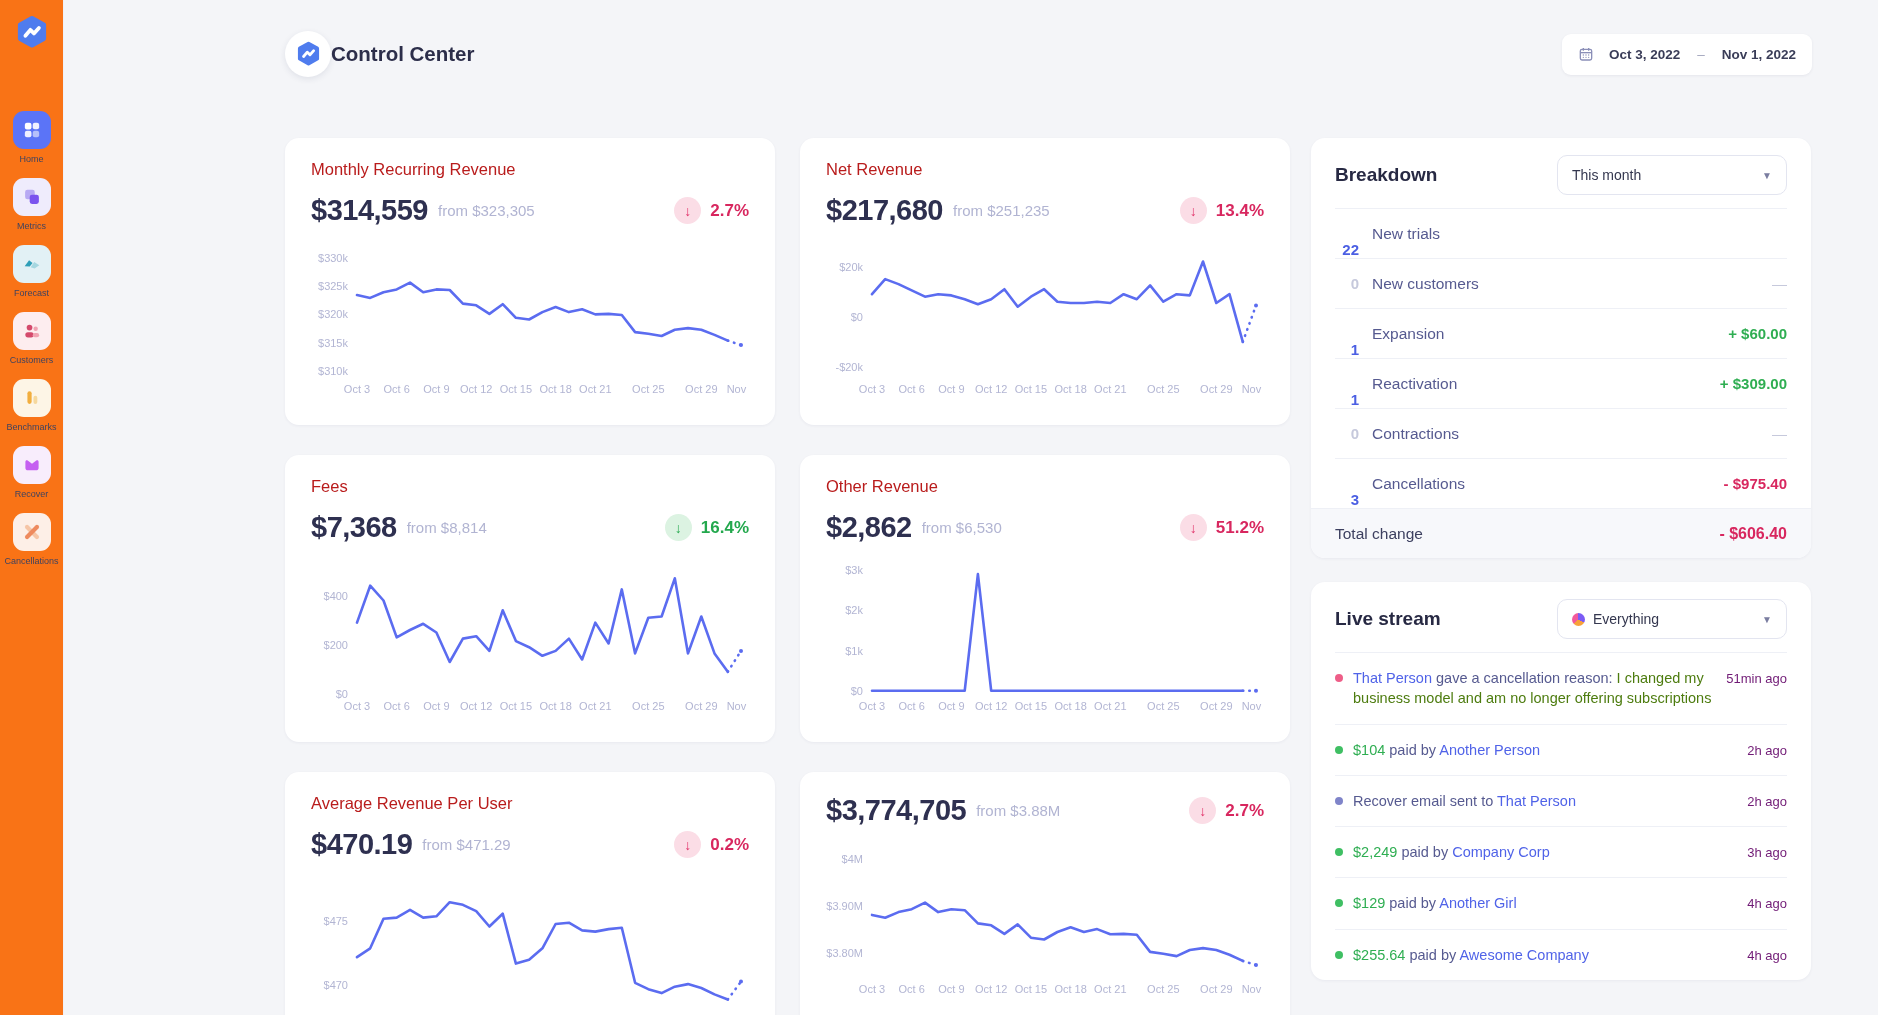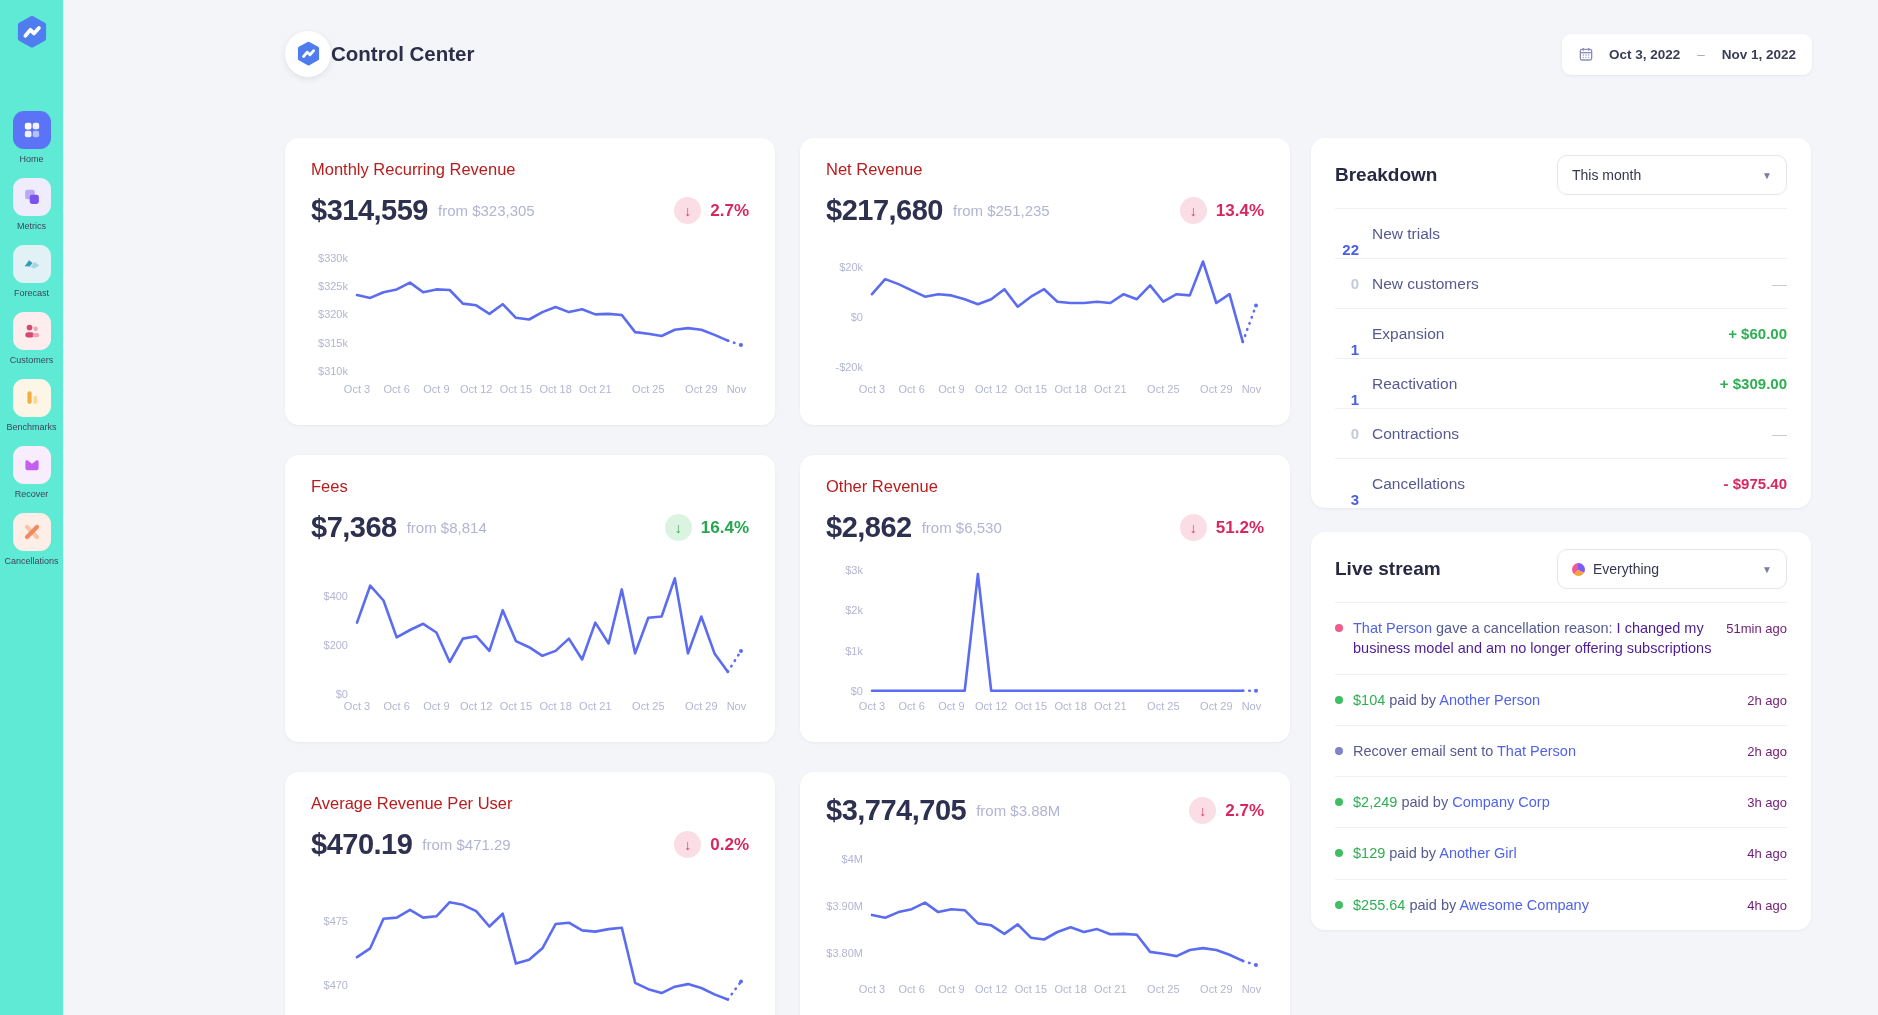--- a/index.html
+++ b/index.html
@@ -3,21 +3,21 @@
 <meta charset="utf-8">
 <style>
   * { box-sizing: border-box; }
   html,body { margin:0; padding:0; }
   body {
     width:1878px; height:1015px; overflow:hidden; position:relative;
     background:#f4f5f8; font-family:"Liberation Sans", sans-serif; color:#2e3050;
   }
   
   .sidebar {
-    position:absolute; left:0; top:0; width:64px; height:1015px; background:#5eead4;
+    position:absolute; left:0; top:0; width:64px; height:1015px; background:#f97316;
     border-right:1px solid #f0f0f6; display:flex; flex-direction:column; align-items:center; z-index:5;
   }
   .applogo { margin-top:15px; width:36px; height:36px; cursor:pointer; }
   .navcol { margin-top:60px; display:flex; flex-direction:column; align-items:center; gap:14px; width:100%; }
   .nav-item { display:flex; flex-direction:column; align-items:center; gap:5px; cursor:pointer; width:100%; }
   .nav-icon { width:38px; height:38px; border-radius:11px; display:flex; align-items:center; justify-content:center; }
   .nav-label { font-size:9px; color:#40435f; }
   .ic-home{background:#5b74f7} .ic-metrics{background:#efecfc} .ic-forecast{background:#e2f1f5}
   .ic-customers{background:#fdedef} .ic-benchmarks{background:#fdf5e6} .ic-recover{background:#f8edfc}
   .ic-cancellations{background:#fdefe7}
@@ -70,21 +70,21 @@
   .bval.positive { color:#2fae52; } .bval.negative { color:#d8275f; }
   .bval.muted { color:#c6c9dc; font-weight:normal; }
   .total { display:flex; align-items:center; height:50px; margin:0 -24px; padding:0 24px; background:#f7f8fb;
     border-top:1px solid #eef0f6; border-radius:0 0 14px 14px; font-size:15.5px; color:#3d4060; }
   .tval { margin-left:auto; font-weight:bold; color:#d8275f; font-size:16px; }
   .live-item { display:flex; border-top:1px solid #eef0f6; padding:15px 0; font-size:14.5px; line-height:1.4; }
   .dot { width:8px; height:8px; border-radius:50%; margin:6px 10px 0 0; flex:none; }
   .dot-pink{background:#ee5e88} .dot-green{background:#3fbf63} .dot-indigo{background:#7f84c9}
   .ltext { flex:1; color:#565a90; }
   .ltext .link { color:#5063e8; cursor:pointer; }
-  .ltext .strong { color:#4c1d95; }
+  .ltext .strong { color:#4d7c0f; }
   .ltext .green { color:#2fae52; }
   .ltime { margin-left:14px; color:#701a75; font-size:13px; white-space:nowrap; padding-top:2px; }
 </style>
 </head>
 <body>
 
 <aside class="sidebar">
   <div class="applogo">
     <svg width="36" height="36" viewBox="0 0 24 24">
       <path d="M12 2.2 L19.8 6.6 L19.8 15.7 L12 20.1 L4.2 15.7 L4.2 6.6 Z" fill="#4f7cee" stroke="#4f7cee" stroke-width="3.2" stroke-linejoin="round"></path>
@@ -412,20 +412,24 @@
        <span class="bcount muted">0</span>
        <span class="blabel">Contractions</span>
        <span class="bval muted">—</span>
      </div>
             <div class="brow">
        <span class="bcount accent">3</span>
        <span class="blabel">Cancellations</span>
        <span class="bval negative">- $975.40</span>
      </div>
           </div>
+        <div class="total">
+          <span>Total change</span>
+          <span class="tval">- $606.40</span>
+        </div>
       </div>
 
       <div class="panel">
         <div class="phead">
           <h2>Live stream</h2>
           <button class="dd">
             <span class="dd-left">
               <span class="pie"></span>
               <span>Everything</span>
             </span>

